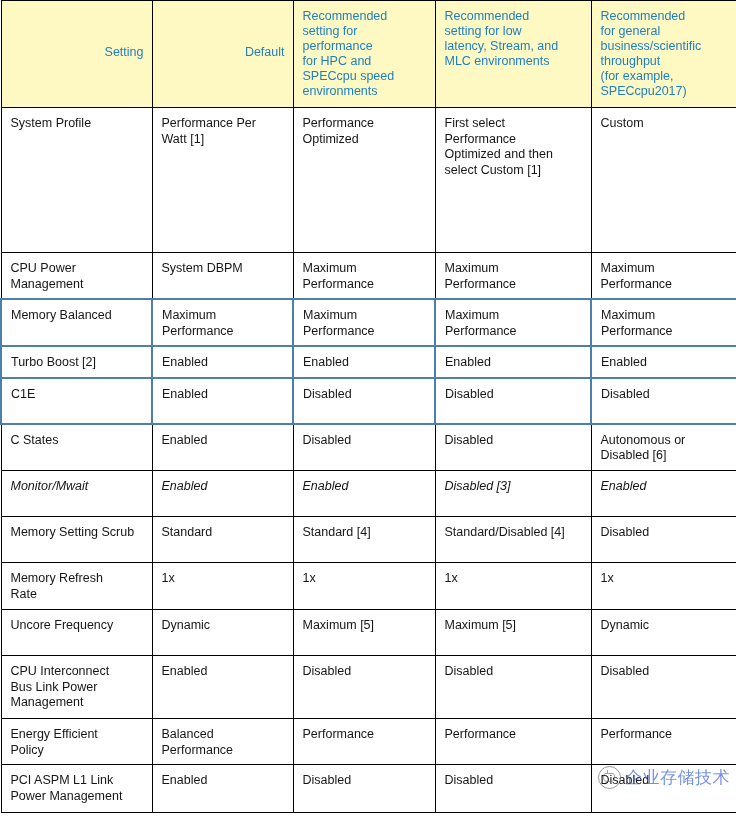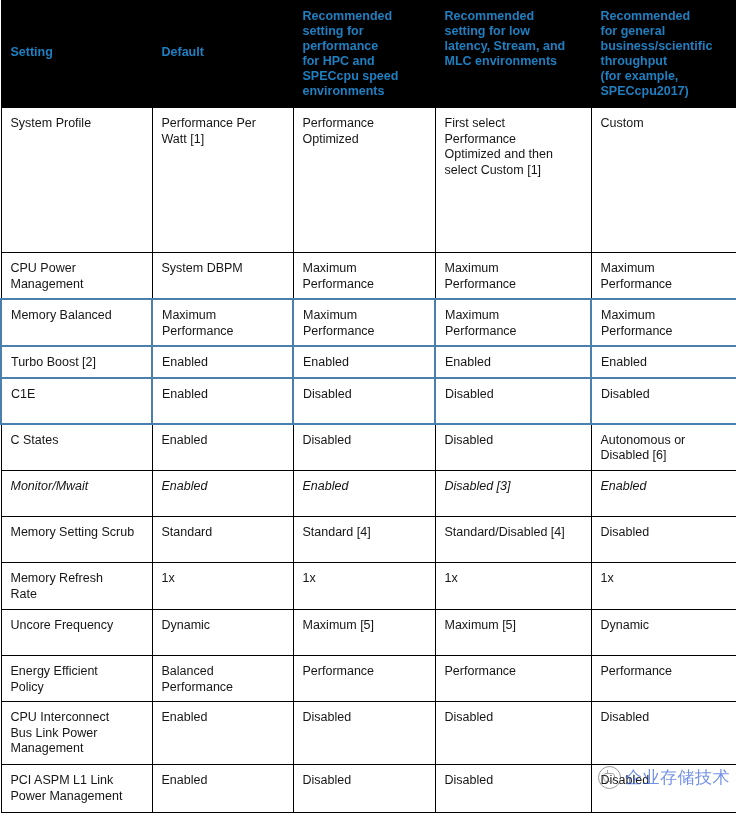--- a/index.html
+++ b/index.html
@@ -22,36 +22,37 @@
   }
 
   #bios-table col.c-setting   { width: 151px; }
   #bios-table col.c-default   { width: 141px; }
   #bios-table col.c-hpc       { width: 142px; }
   #bios-table col.c-lowlat    { width: 156px; }
   #bios-table col.c-general   { width: 146px; }
 
   
   thead th {
-    background: #000000;
+    background: #fef9c3;
     color: #1f7fc0;
-    font-weight: bold;
+    font-weight: normal;
     font-size: 12.5px;
     line-height: 15px;
     text-align: left;
     vertical-align: middle;
     padding: 4px 8px 8px 9px;
     border: 1px solid #000000;
     height: 100px;
     box-sizing: border-box;
     white-space: pre-line;
   }
   thead th.th-setting,
   thead th.th-default {
     vertical-align: middle;
+    text-align: right;
   }
   thead th.th-wrap {
     vertical-align: top;
     padding-top: 8px;
   }
 
   
   tbody td {
     border: 1px solid #000000;
     vertical-align: top;
@@ -233,38 +234,38 @@
           <td>1x</td>
           <td>1x</td>
         </tr>
         <tr style="height: 46px;">
           <td>Uncore Frequency</td>
           <td>Dynamic</td>
           <td>Maximum [5]</td>
           <td>Maximum [5]</td>
           <td>Dynamic</td>
         </tr>
+        <tr style="height: 63px;">
+          <td>CPU Interconnect
+Bus Link Power
+Management</td>
+          <td>Enabled</td>
+          <td>Disabled</td>
+          <td>Disabled</td>
+          <td>Disabled</td>
+        </tr>
         <tr style="height: 46px;">
           <td>Energy Efficient
 Policy</td>
           <td>Balanced
 Performance</td>
           <td>Performance</td>
           <td>Performance</td>
           <td>Performance</td>
         </tr>
-        <tr style="height: 63px;">
-          <td>CPU Interconnect
-Bus Link Power
-Management</td>
-          <td>Enabled</td>
-          <td>Disabled</td>
-          <td>Disabled</td>
-          <td>Disabled</td>
-        </tr>
         <tr style="height: 48px;">
           <td>PCI ASPM L1 Link
 Power Management</td>
           <td>Enabled</td>
           <td>Disabled</td>
           <td>Disabled</td>
           <td>Disabled</td>
         </tr>
       </tbody>
   </table>

